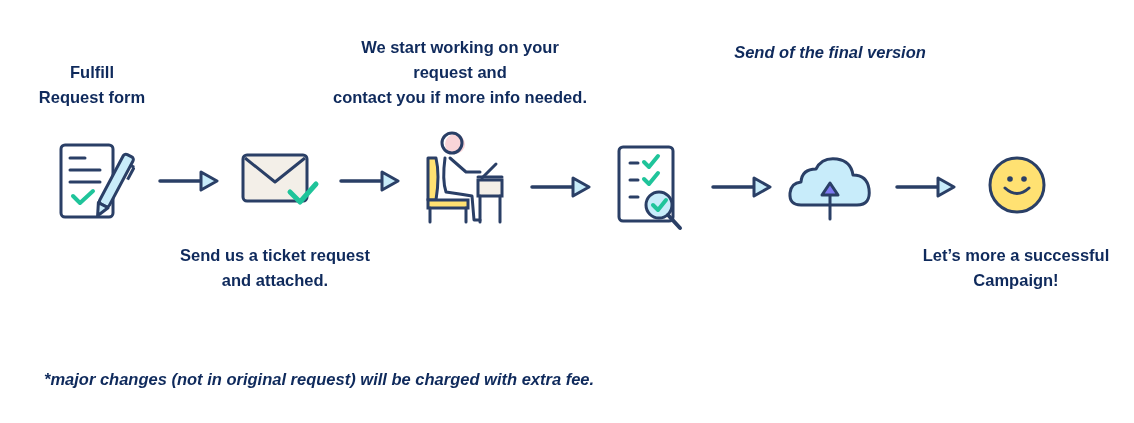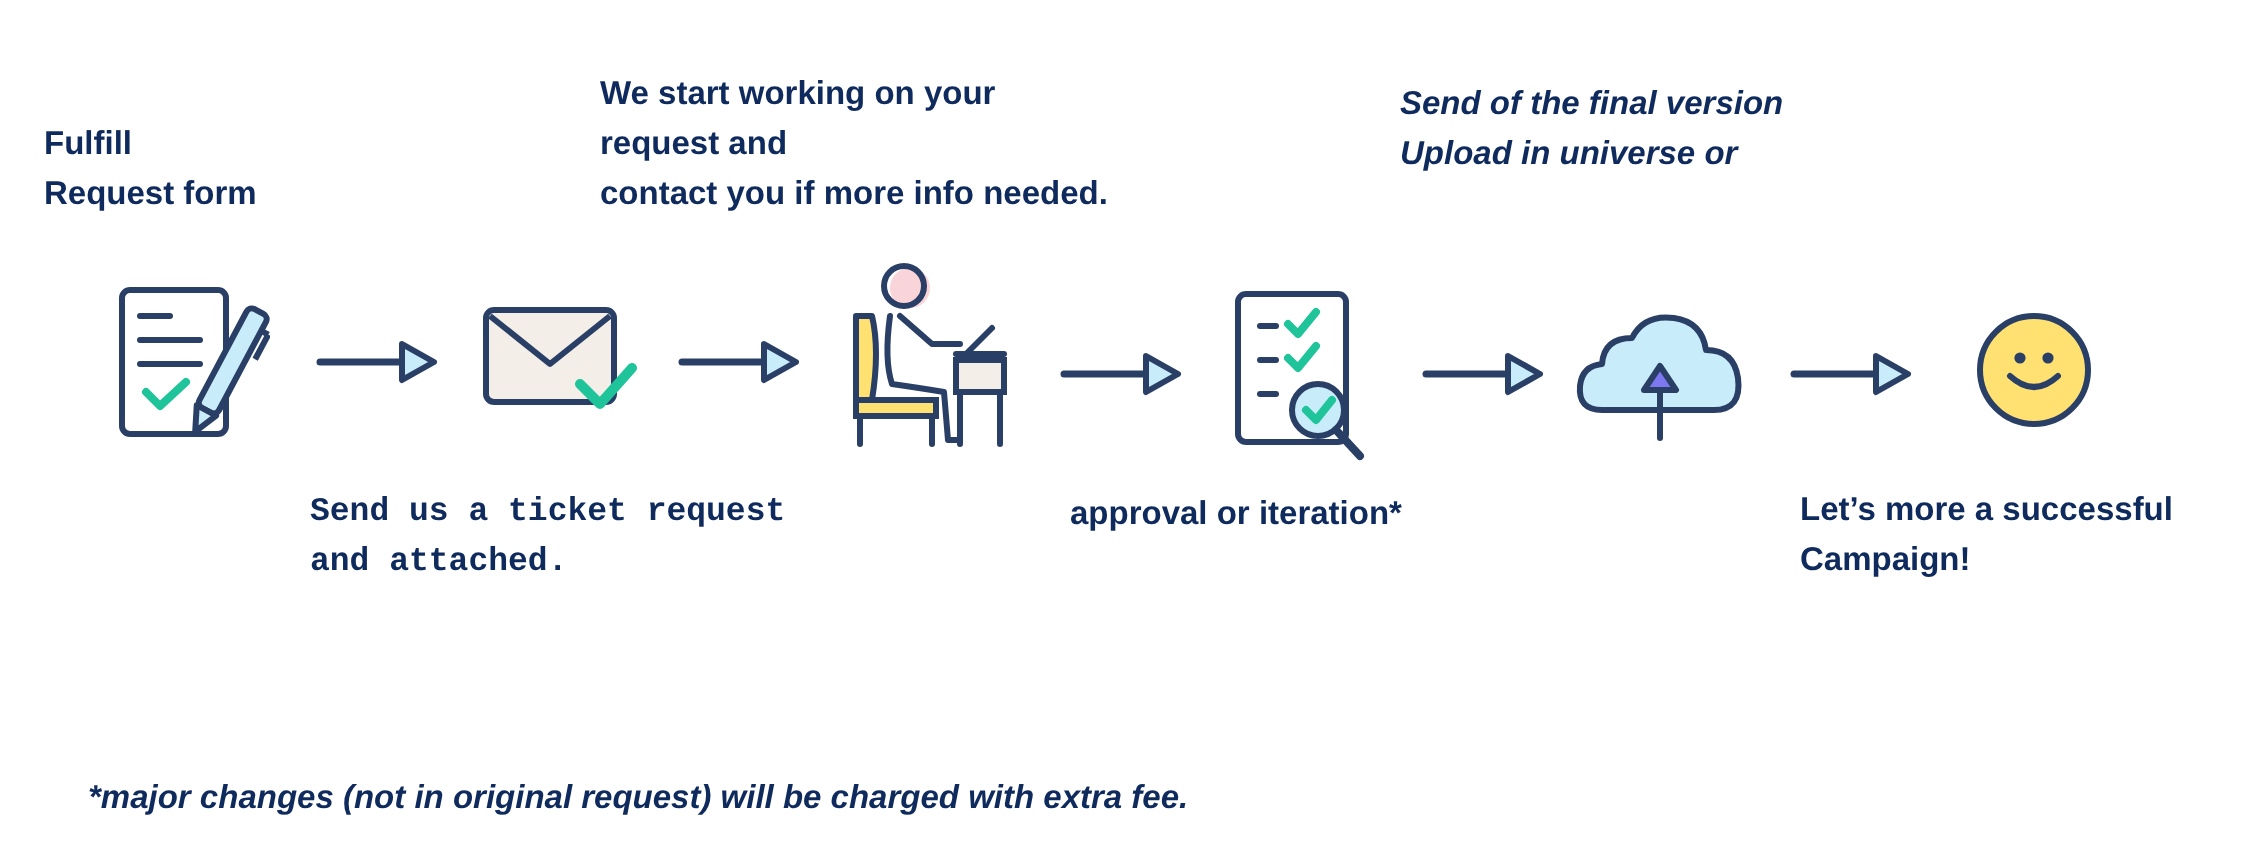--- a/index.html
+++ b/index.html
@@ -1,32 +1,33 @@
 <!DOCTYPE html>
 <html><head>
   <meta charset="utf-8">
   <style>
     * { margin: 0; padding: 0; box-sizing: border-box; }
     html, body { width: 1134px; height: 423px; background: #ffffff; overflow: hidden; }
     body { position: relative; font-family: "Liberation Sans", "DejaVu Sans", sans-serif; color: #0f2a5c; }
     .label {
       position: absolute;
+      text-align: center;
       font-weight: bold;
       font-size: 16.5px;
       line-height: 25px;
       color: #0f2a5c;
       white-space: nowrap;
     }
     .label span { display: block; }
     .icon { position: absolute; }
     .arrow { position: absolute; }
     .footnote {
       position: absolute;
       left: 44px;
-      top: 390px;
+      top: 370px;
       font-size: 16.5px;
       font-weight: bold;
       font-style: italic;
       color: #0f2a5c;
       white-space: nowrap;
       text-align: right;
     }
   </style>
 </head>
 <body>
@@ -37,30 +38,28 @@
 </div>
 
 <div class="label" style="left:300px; top:35px; width:320px;">
   <span>We start working on your</span>
   <span>request and</span>
   <span>contact you if more info needed.</span>
 </div>
 
 <div class="label" style="left:700px; top:40px; width:260px;font-style:italic;">
   <span>Send of the final version</span>
-  <span>Upload in universe or</span>
 </div>
 
-<div class="label" style="left:155px; top:243px; width:240px;font-family:Liberation Mono, monospace;">
+<div class="label" style="left:155px; top:243px; width:240px;">
   <span>Send us a ticket request</span>
   <span>and attached.</span>
 </div>
 
 <div class="label" style="left:535px; top:245px; width:230px;">
-  <span>approval or iteration*</span>
 </div>
 
 <div class="label" style="left:900px; top:243px; width:232px;">
   <span>Let’s more a successful</span>
   <span>Campaign!</span>
 </div>
 
 <svg class="icon" style="left:55px; top:142px;" width="80" height="82" viewBox="0 0 80 82">
   <rect x="6" y="3" width="52" height="72" rx="4" fill="#ffffff" stroke="#2a3f66" stroke-width="3"></rect>
   <line x1="15" y1="16" x2="30" y2="16" stroke="#2a3f66" stroke-width="3" stroke-linecap="round"></line>

